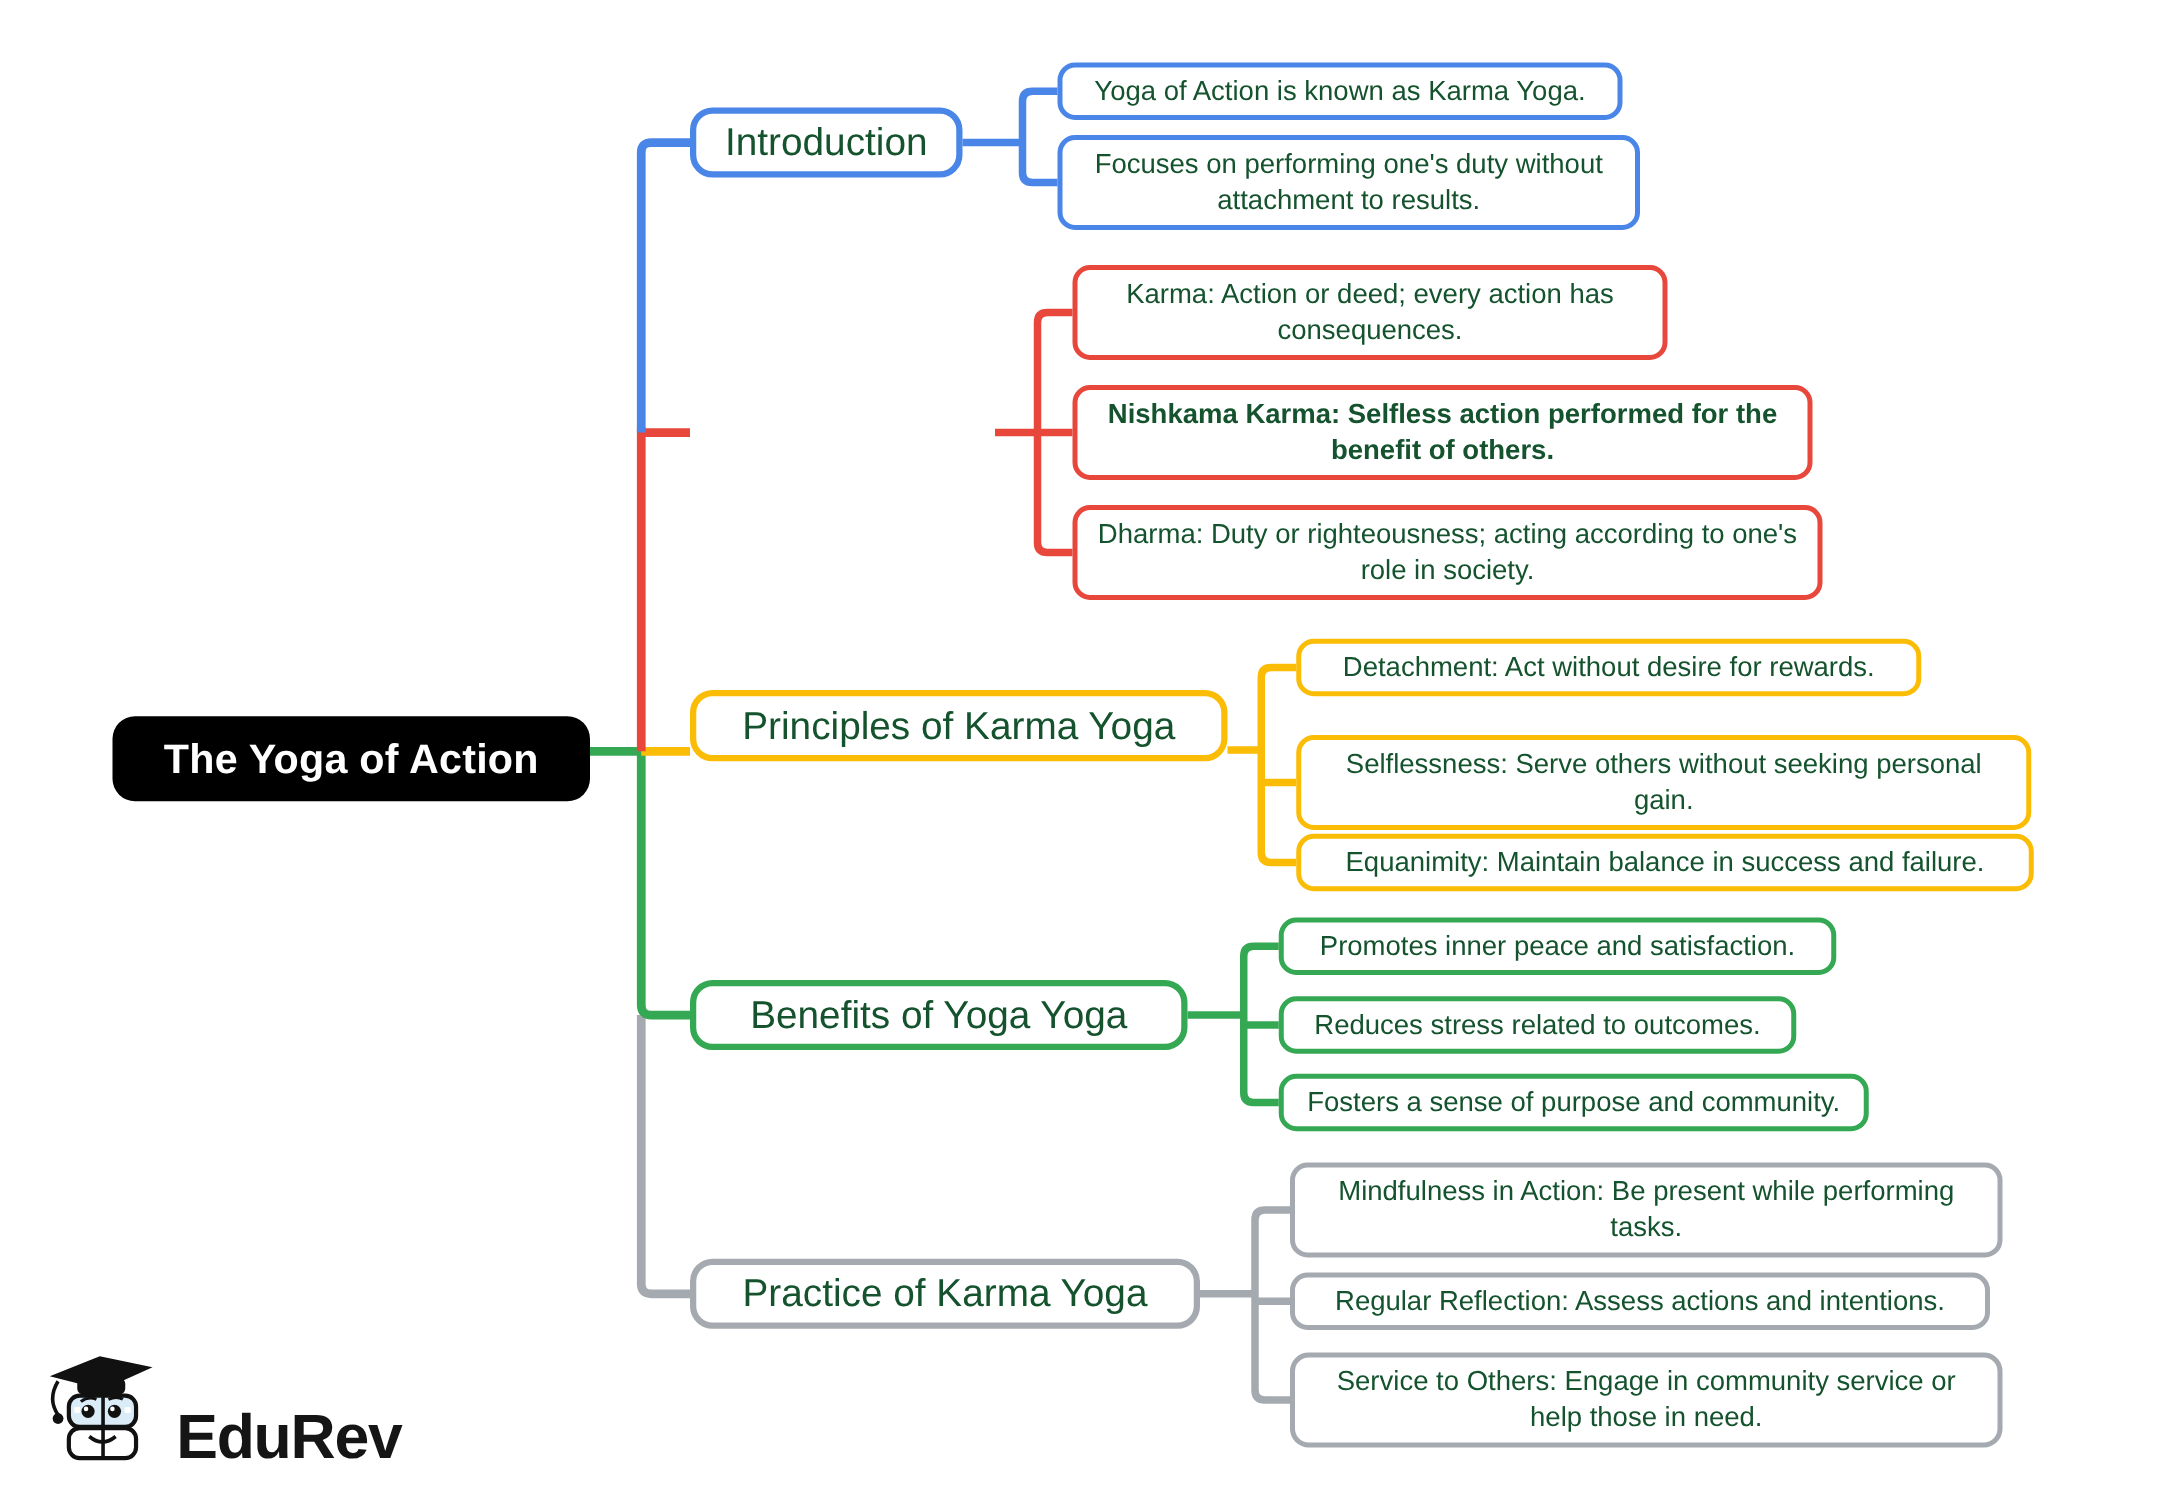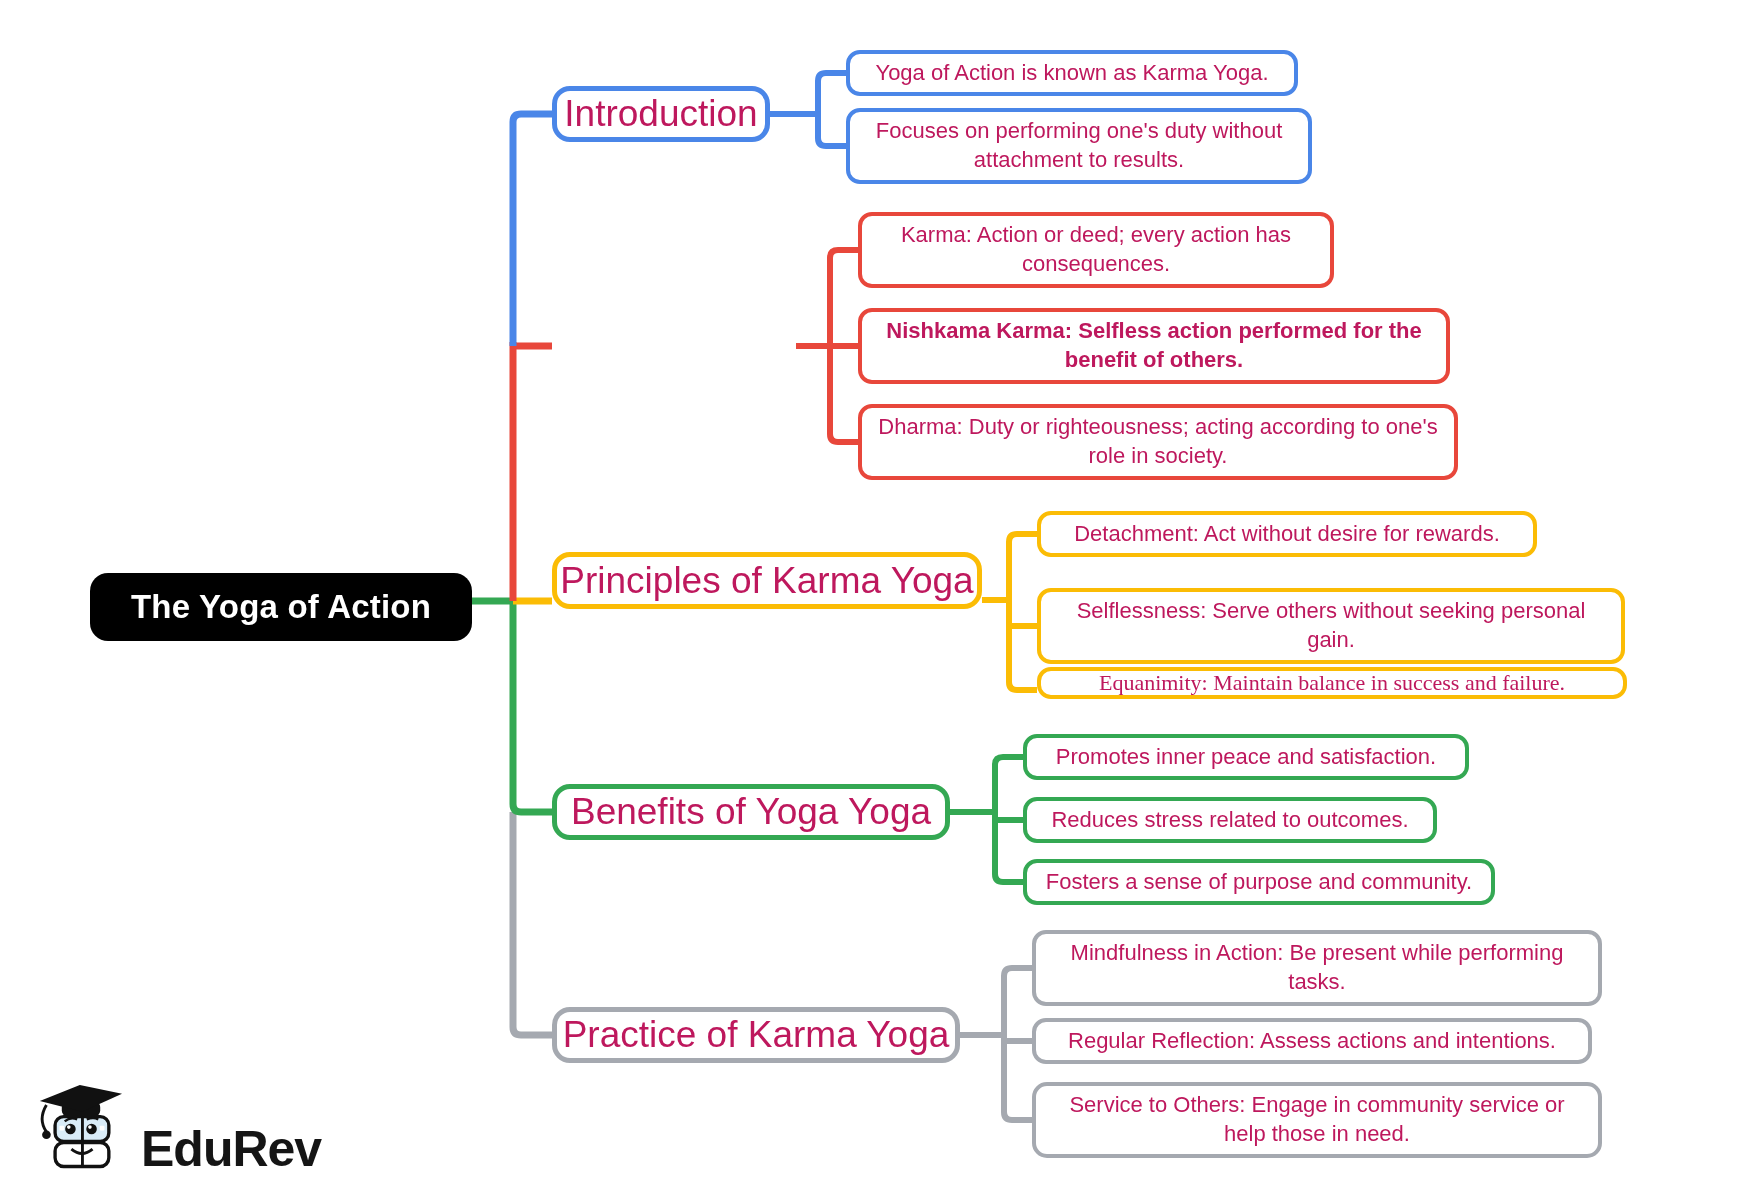--- a/index.html
+++ b/index.html
@@ -7,30 +7,30 @@
     width: 1745px; height: 1204px;
     font-family: "Liberation Sans", "DejaVu Sans", sans-serif;
     position: relative; overflow: hidden;
   }
   .stage { position: absolute; left: 0; top: 0; width: 1745px; height: 1204px; }
   svg.wires { position: absolute; left: 0; top: 0; z-index: 0; }
   svg.wires path { fill: none; stroke-linecap: butt; }
   .node {
     position: absolute; background: #ffffff; box-sizing: border-box;
     display: flex; align-items: center; justify-content: center;
-    z-index: 1; color: #be185d;
+    z-index: 1; color: #14532d;
   }
   .root-node {
     background: #000000; color: #ffffff;
     font-size: 33px; font-weight: bold; border-radius: 18px;
     letter-spacing: 0.2px;
   }
   .topic {
     border: 5px solid #888; border-radius: 18px;
-    font-size: 37px; font-weight: 400; white-space: nowrap;
+    font-size: 31px; font-weight: 400; white-space: nowrap;
   }
   .leaf {
     border: 4px solid #888; border-radius: 14px;
     font-size: 22px; line-height: 1.3; text-align: center;
     padding: 2px 10px;
   }
   .logo {
     position: absolute; left: 33px; top: 1082px; z-index: 1;
     display: flex; align-items: flex-end; gap: 12px;
   }
@@ -94,21 +94,21 @@
 
   <div class="node leaf" style="left: 846px; top: 50px; width: 452px; height: 46px; border-color: rgb(74, 134, 232);">Yoga of Action is known as Karma Yoga.</div>
   <div class="node leaf" style="left: 846px; top: 108px; width: 466px; height: 76px; border-color: rgb(74, 134, 232);">Focuses on performing one's duty without attachment to results.</div>
 
   <div class="node leaf" style="left: 858px; top: 212px; width: 476px; height: 76px; border-color: rgb(232, 71, 59);">Karma: Action or deed; every action has consequences.</div>
   <div class="node leaf" style="left: 858px; top: 308px; width: 592px; height: 76px; border-color: rgb(232, 71, 59); font-weight: bold;">Nishkama Karma: Selfless action performed for the benefit of others.</div>
   <div class="node leaf" style="left: 858px; top: 404px; width: 600px; height: 76px; border-color: rgb(232, 71, 59);">Dharma: Duty or righteousness; acting according to one's role in society.</div>
 
   <div class="node leaf" style="left: 1037px; top: 511px; width: 500px; height: 46px; border-color: rgb(251, 188, 5);">Detachment: Act without desire for rewards.</div>
   <div class="node leaf" style="left: 1037px; top: 588px; width: 588px; height: 76px; border-color: rgb(251, 188, 5);">Selflessness: Serve others without seeking personal gain.</div>
-  <div class="node leaf" style="left: 1037px; top: 667px; width: 590px; height: 32px; border-color: rgb(251, 188, 5); font-family: Liberation Serif, serif;">Equanimity: Maintain balance in success and failure.</div>
+  <div class="node leaf" style="left: 1037px; top: 667px; width: 590px; height: 46px; border-color: rgb(251, 188, 5);">Equanimity: Maintain balance in success and failure.</div>
 
   <div class="node leaf" style="left: 1023px; top: 734px; width: 446px; height: 46px; border-color: rgb(52, 168, 83);">Promotes inner peace and satisfaction.</div>
   <div class="node leaf" style="left: 1023px; top: 797px; width: 414px; height: 46px; border-color: rgb(52, 168, 83);">Reduces stress related to outcomes.</div>
   <div class="node leaf" style="left: 1023px; top: 859px; width: 472px; height: 46px; border-color: rgb(52, 168, 83);">Fosters a sense of purpose and community.</div>
 
   <div class="node leaf" style="left: 1032px; top: 930px; width: 570px; height: 76px; border-color: rgb(165, 169, 176);">Mindfulness in Action: Be present while performing tasks.</div>
   <div class="node leaf" style="left: 1032px; top: 1018px; width: 560px; height: 46px; border-color: rgb(165, 169, 176);">Regular Reflection: Assess actions and intentions.</div>
   <div class="node leaf" style="left: 1032px; top: 1082px; width: 570px; height: 76px; border-color: rgb(165, 169, 176); border-radius: 15px;">Service to Others: Engage in community service or help those in need.</div>
 
   <div class="logo">

